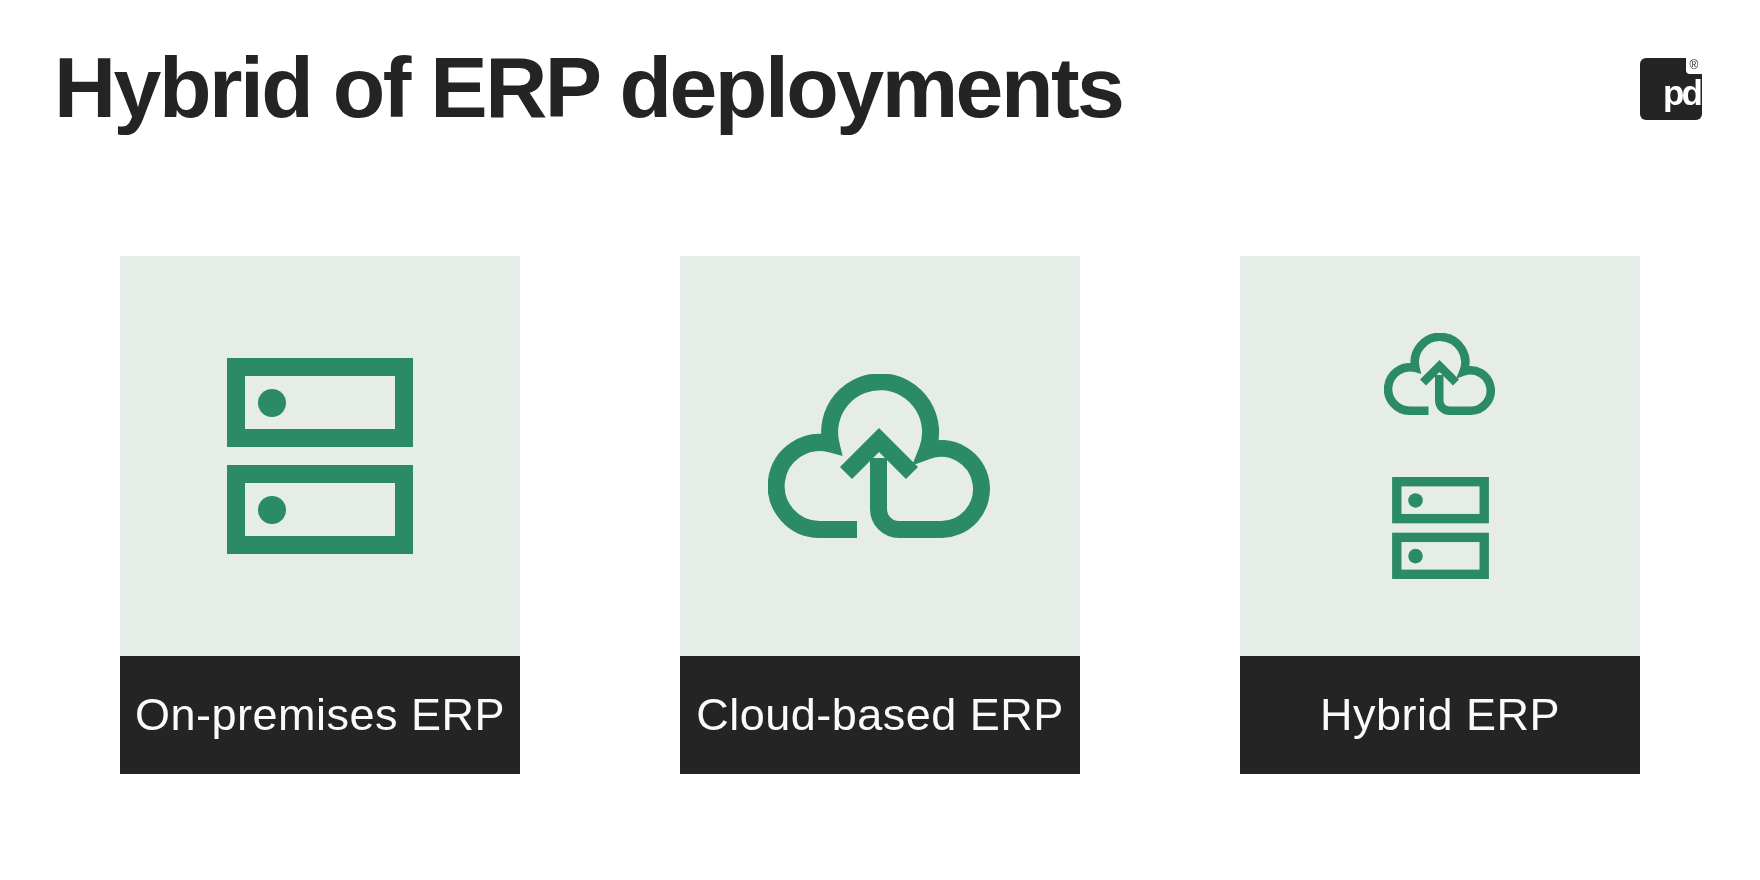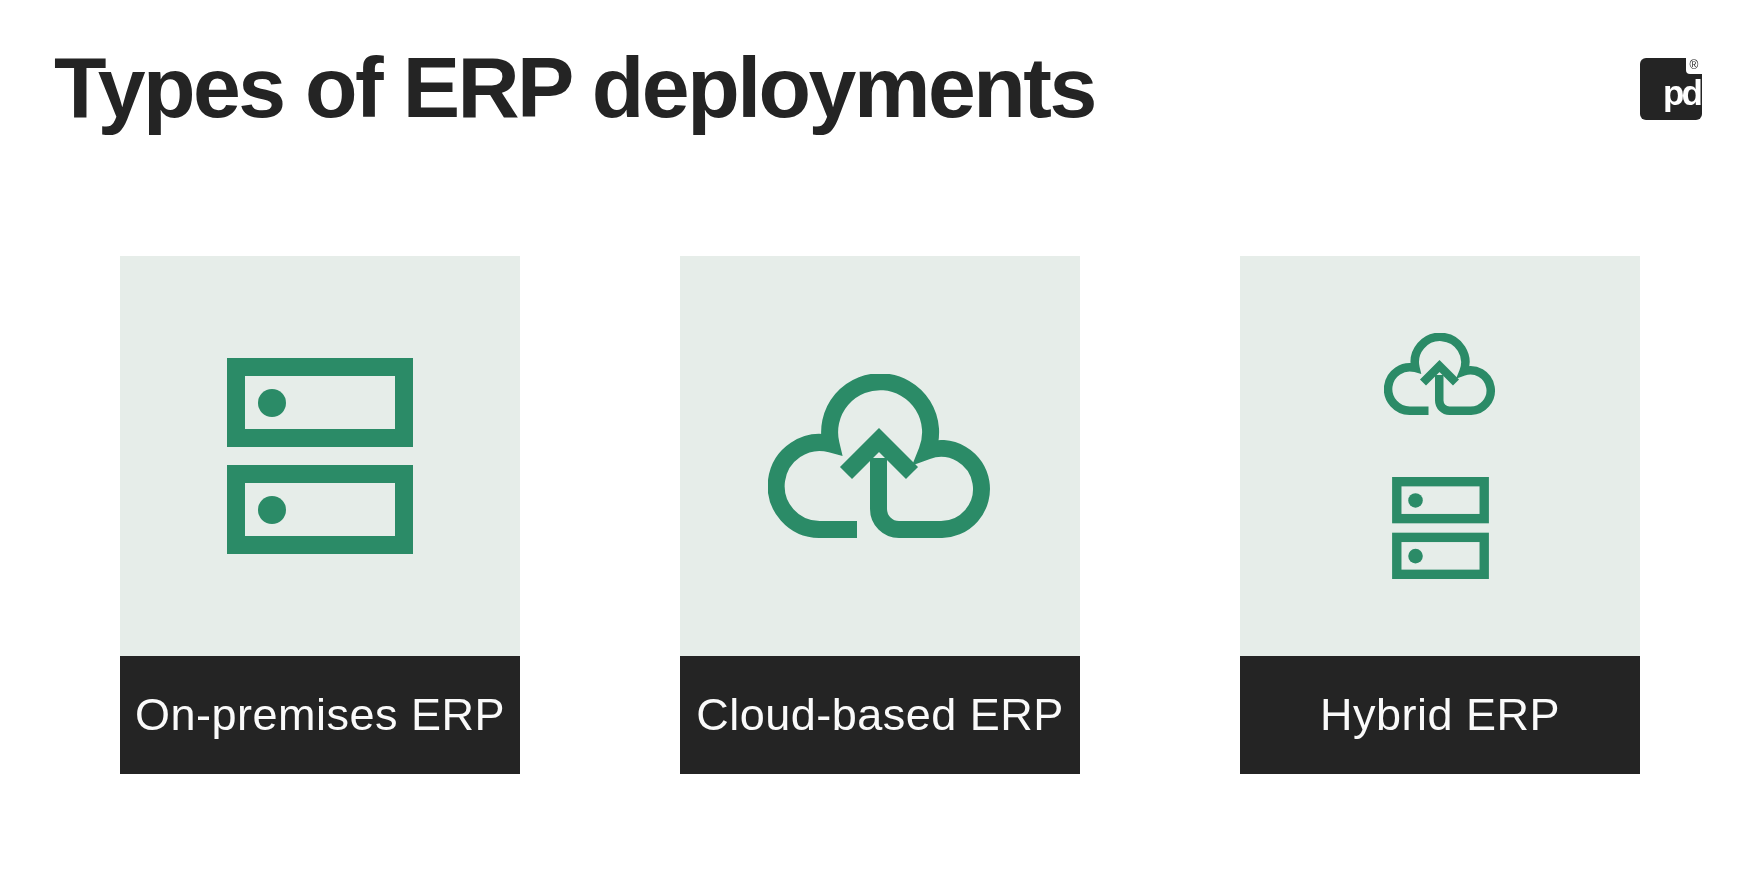--- a/index.html
+++ b/index.html
@@ -123,21 +123,21 @@
       <circle cx="45" cy="45" r="14" fill="currentColor"></circle>
       <circle cx="45" cy="152" r="14" fill="currentColor"></circle>
     </symbol>
     <symbol id="sym-cloud-upload" viewBox="0 0 224 164">
       <path d="M 89 155.5 H 52 A 43.5 43.5 0 1 1 63 70 A 50.5 50.5 0 1 1 159 77 A 40.5 40.5 0 1 1 172 155.5 H 131 A 20.5 20.5 0 0 1 110.5 135 L 110.5 84" fill="none" stroke="currentColor" stroke-width="17" stroke-linecap="butt" stroke-linejoin="miter"></path>
       <path d="M 78 99 L 111 66 L 144 99" fill="none" stroke="currentColor" stroke-width="17" stroke-linecap="butt" stroke-linejoin="miter"></path>
     </symbol>
   </defs>
 </svg>
 
-<h1 class="page-title">Types of ERP deployments</h1>
+<h1 class="page-title">Hybrid of ERP deployments</h1>
 
 <div class="brand-logo">
   <span class="brand-logo-text">pd</span>
   <span class="reg-notch">®</span>
 </div>
 
 <div class="cards-row">
 
   <div class="card card-1">
     <div class="card-icon-area">

